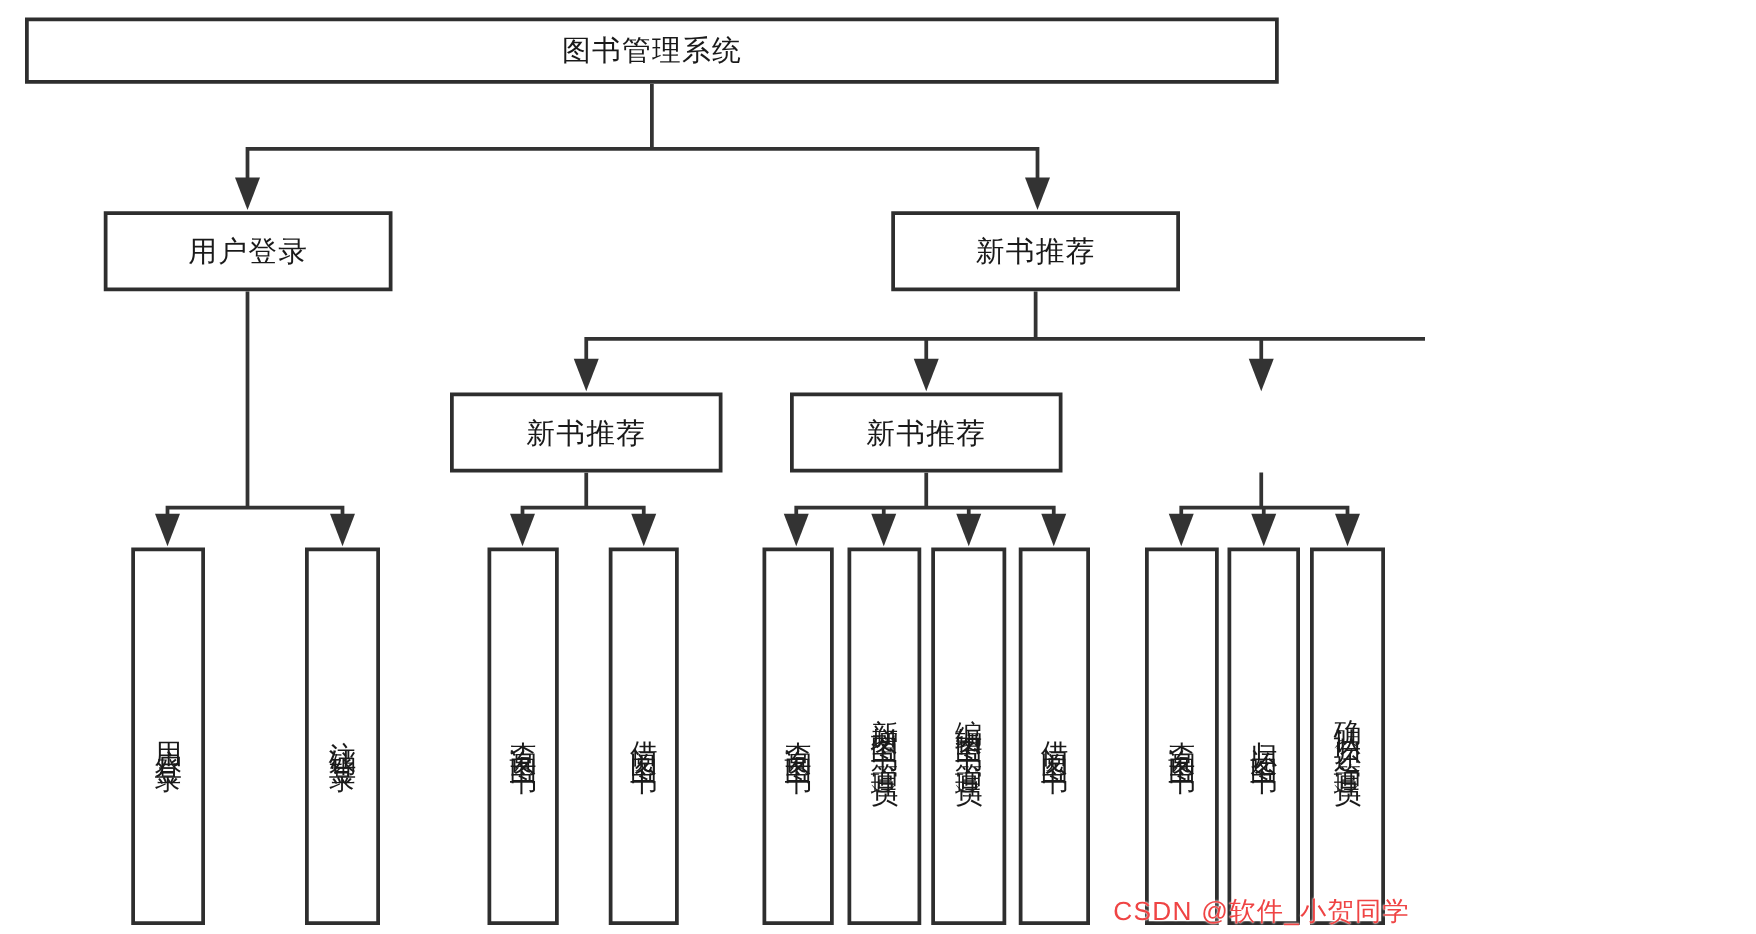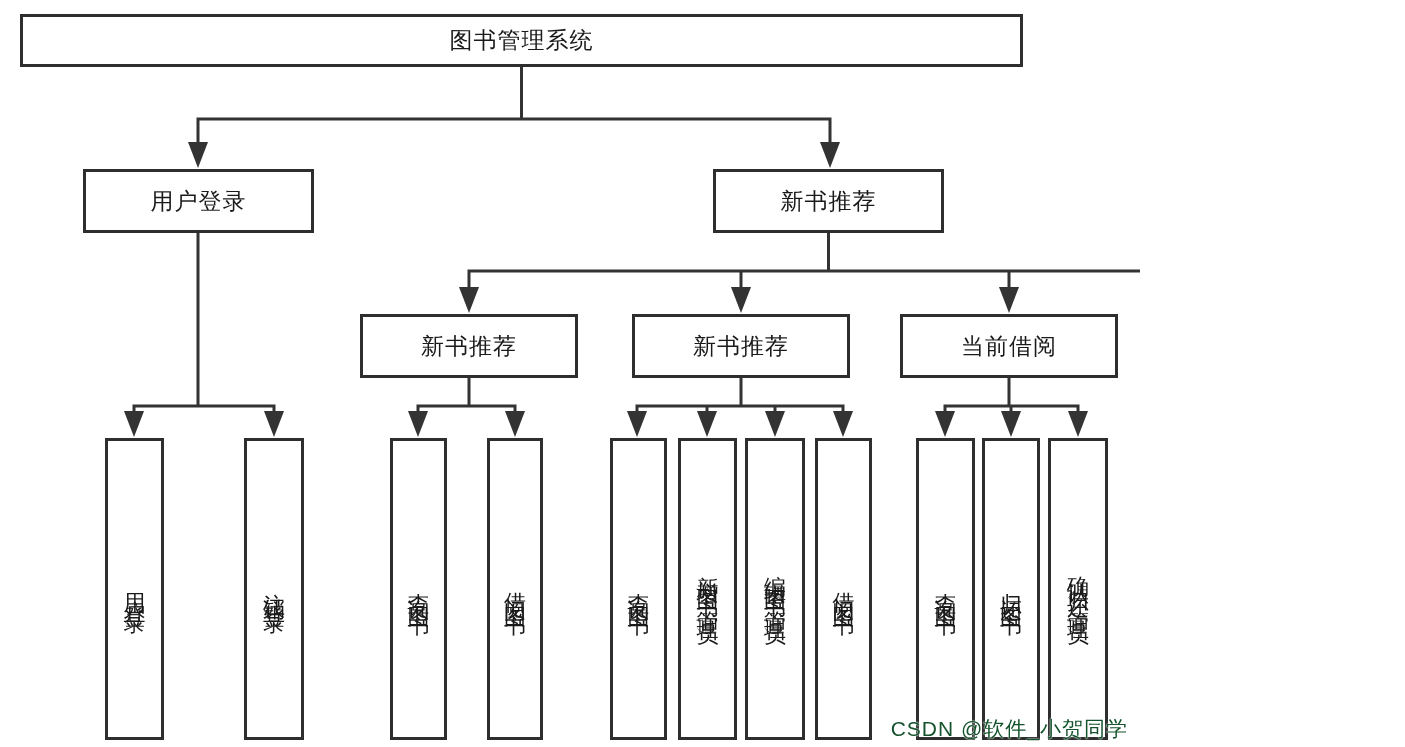--- a/index.html
+++ b/index.html
@@ -30,21 +30,21 @@
     text-orientation:mixed;
     font-size:22px;
     letter-spacing:7px;
     line-height:1.1;
     white-space:nowrap;
   }
   #watermark{
     position:absolute;z-index:3;
     right:12px;bottom:4px;
     font-size:21px;
-    color:#14532d;
+    color:#ef4444;
     letter-spacing:1px;
     text-shadow:0 0 2px #ffffff,0 0 1px #ffffff;
     white-space:nowrap;
     text-align:center;
   }
 </style>
 </head>
 <body>
 
 <div id="stage">
@@ -102,23 +102,20 @@
   <div class="hnode" style="left:713px;top:169px;width:231px;height:64px">
     <span>新书推荐</span>
   </div>
 
   <div class="hnode" style="left:360px;top:314px;width:218px;height:64px">
     <span>新书推荐</span>
   </div>
   <div class="hnode" style="left:632px;top:314px;width:218px;height:64px">
     <span>新书推荐</span>
   </div>
-  <div class="hnode" style="left:900px;top:314px;width:218px;height:64px">
-    <span>当前借阅</span>
-  </div>
 
   <div class="vnode" style="left:105px;top:438px;width:59px;height:302px">
     <span class="vtext">用户登录</span>
   </div>
   <div class="vnode" style="left:244px;top:438px;width:60px;height:302px">
     <span class="vtext">注销登录</span>
   </div>
 
   <div class="vnode" style="left:390px;top:438px;width:57px;height:302px">
     <span class="vtext">查询图书</span>

